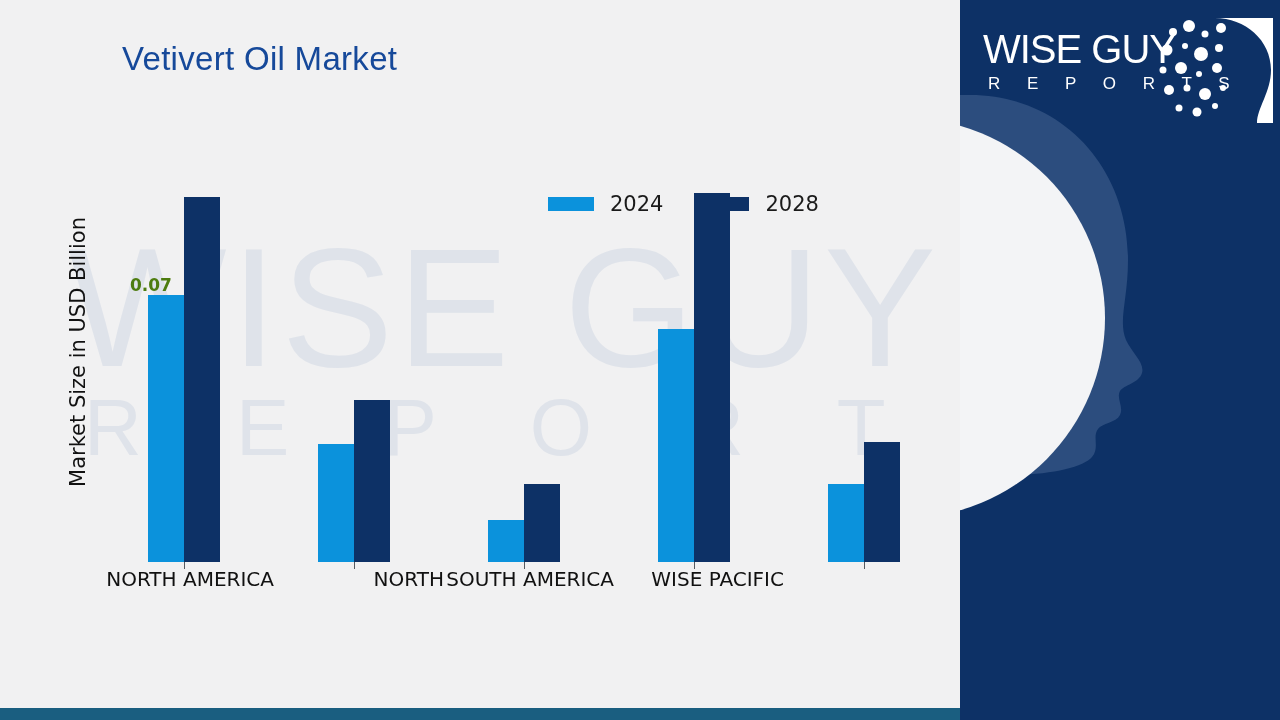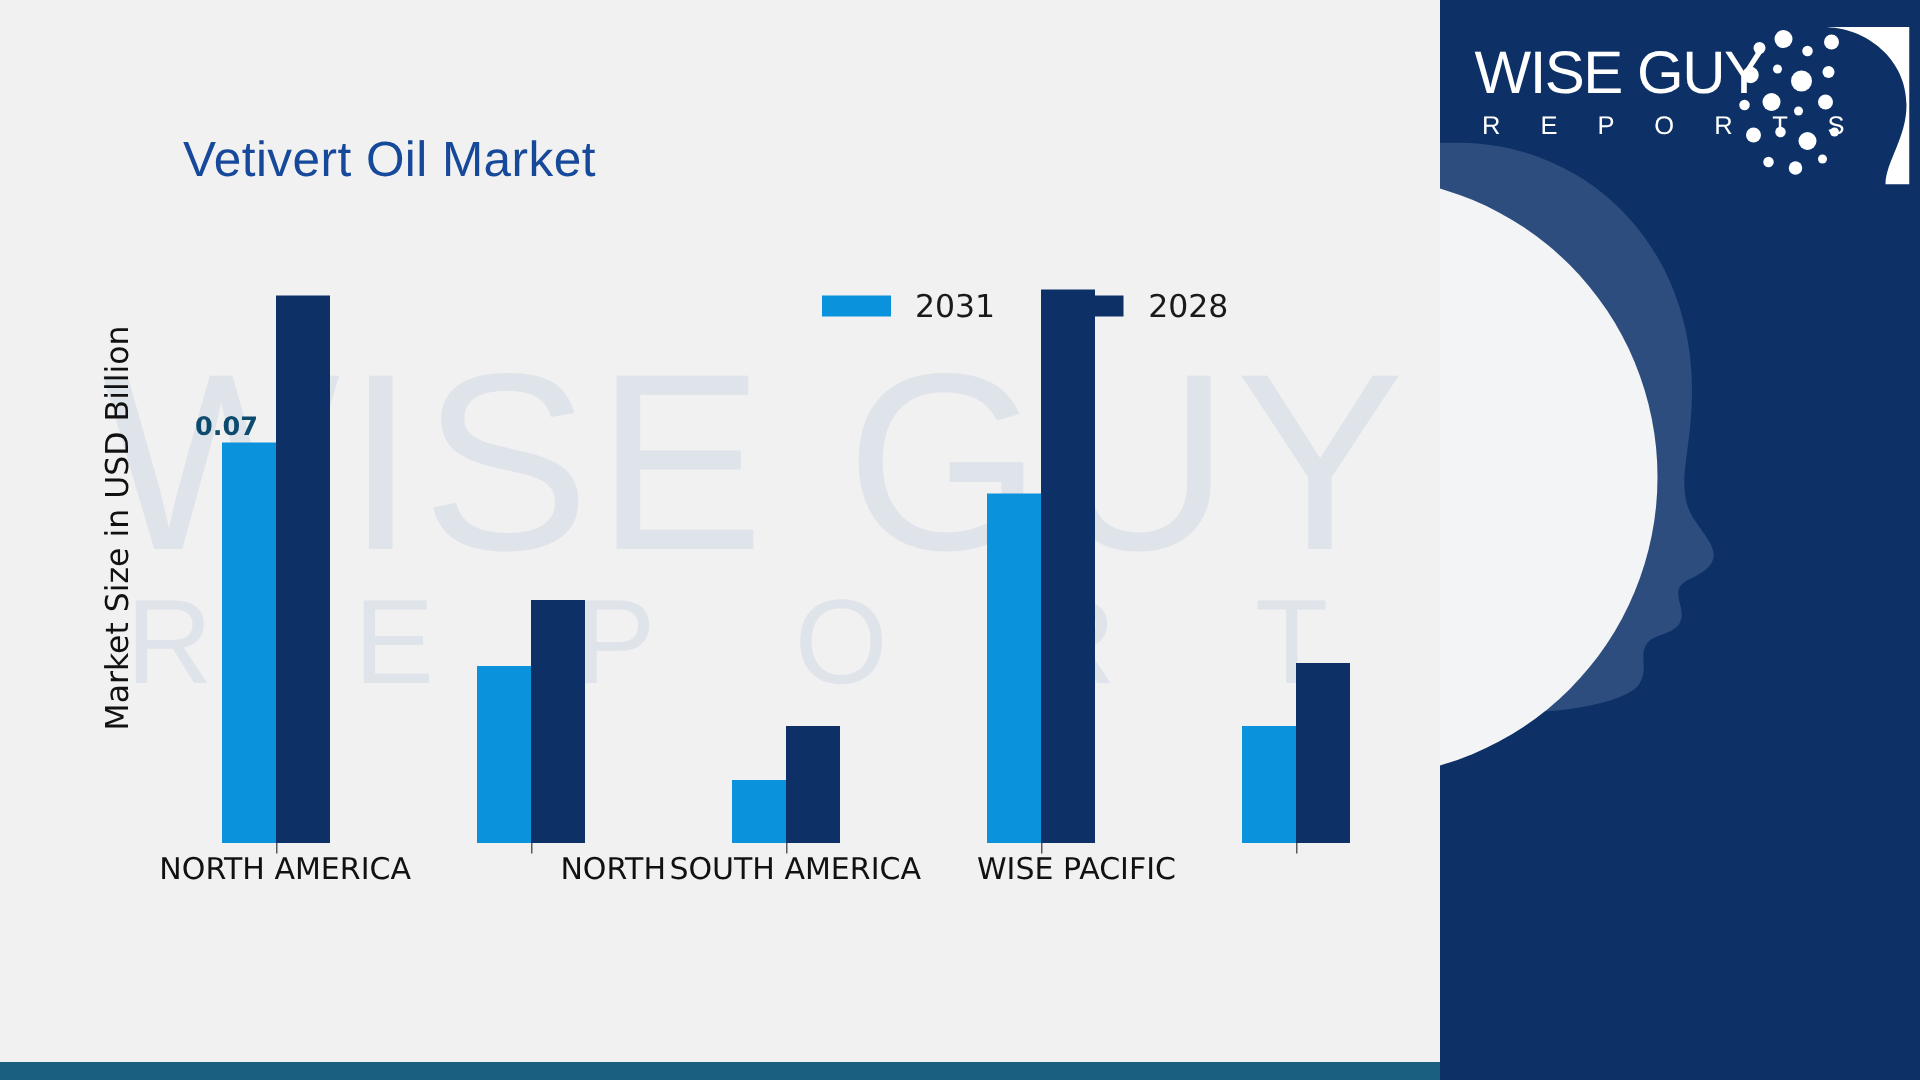--- a/index.html
+++ b/index.html
@@ -79,21 +79,20 @@
 
   
   .title {
     position: absolute;
     left: 122px; top: 40px;
     font-size: 33px;
     color: #16499a;
     font-family: "Liberation Sans", sans-serif;
     letter-spacing: 0.3px;
     z-index: 6;
-    margin-top: 47px;
   }
 
   
   .wm {
     position: absolute;
     z-index: 1;
     color: #dfe3ea;
     font-family: "Liberation Sans", sans-serif;
     white-space: nowrap;
     user-select: none;
@@ -174,42 +173,42 @@
     text-align: right;
     font-size: 20px;
     line-height: 23px;
     color: #111111;
     font-family: "DejaVu Sans", sans-serif;
   }
   .value-label {
     position: absolute;
     font-size: 17px;
     font-weight: bold;
-    color: #0c4a6e;
+    color: #4d7c0f;
     font-family: "DejaVu Sans", sans-serif;
     white-space: nowrap;
   }
 </style>
 </head>
 <body>
 
 <div id="root">
 
   <div class="wm wm-wise">WISE GUY</div>
   <div class="wm wm-reports">R E P O R T S</div>
 
   <div class="title">Vetivert Oil Market</div>
 
   <div class="chart-area">
     <div class="ylabel">Market Size in USD Billion</div>
 
     <div class="legend">
       <div class="legend-item">
         <span class="legend-swatch" style="background:#0b92dc"></span>
-        <span class="legend-label">2031</span>
+        <span class="legend-label">2024</span>
       </div>
       <div class="legend-item">
         <span class="legend-swatch" style="background:#0d3166"></span>
         <span class="legend-label">2028</span>
       </div>
     </div>
 
     <div class="plot" id="plot">
         <div class="group" style="left: 48px; width: 72px;">
           <div class="bars" style="left: 0px;">

